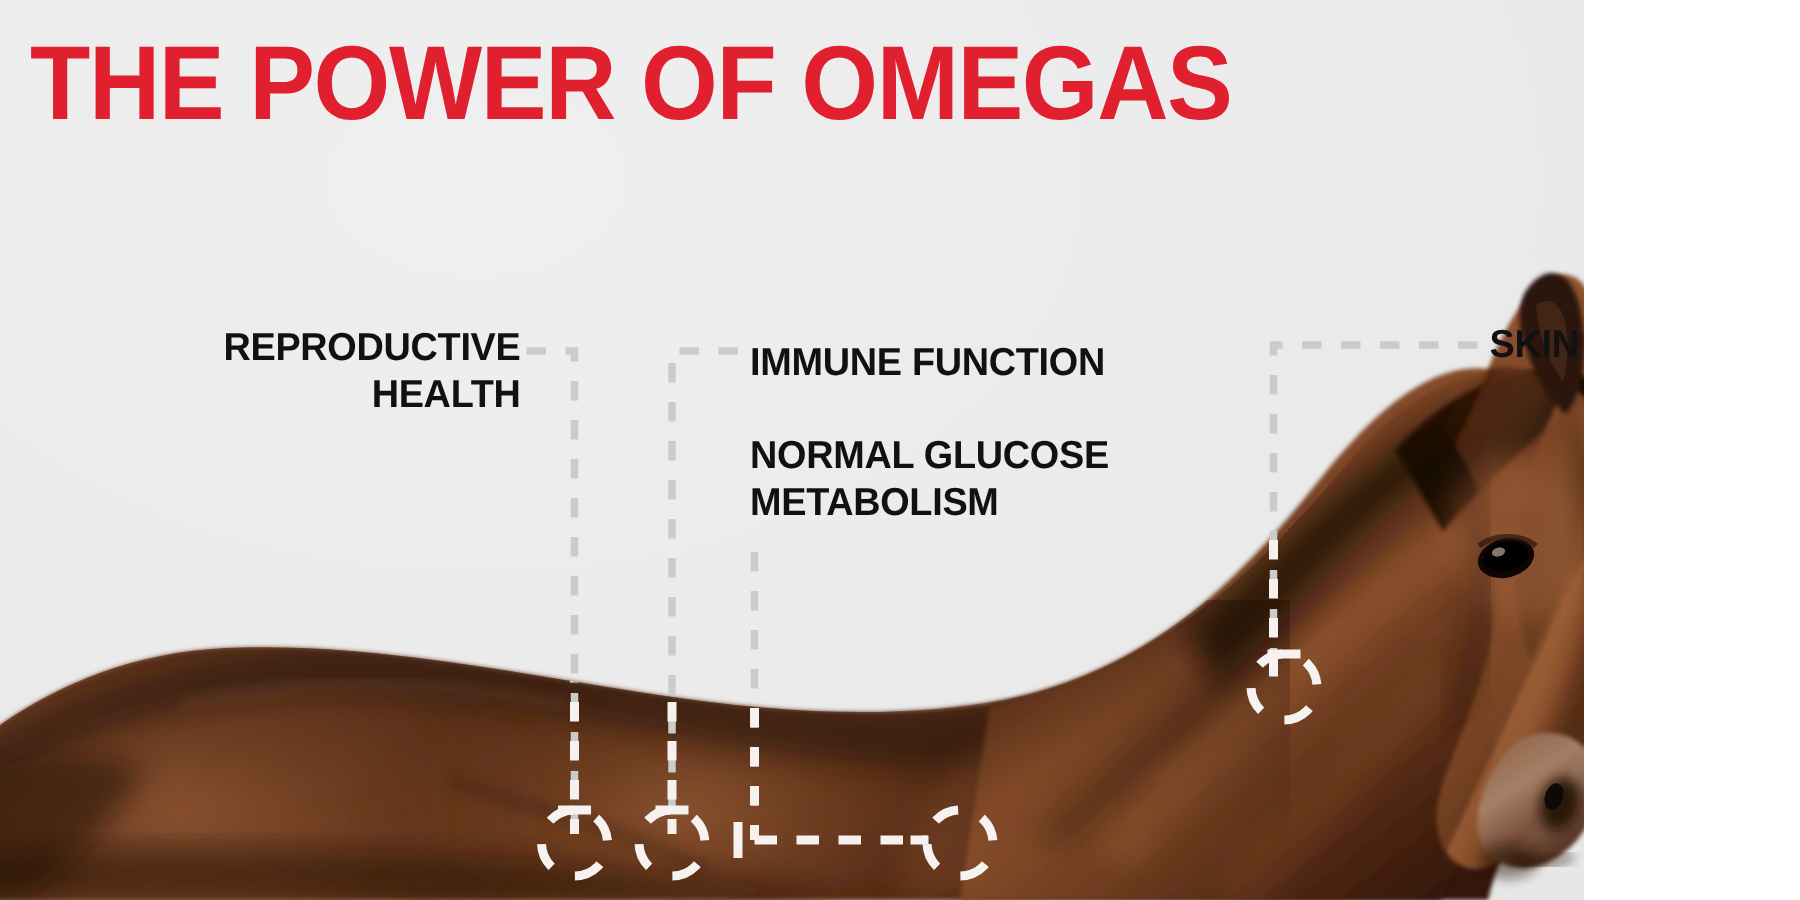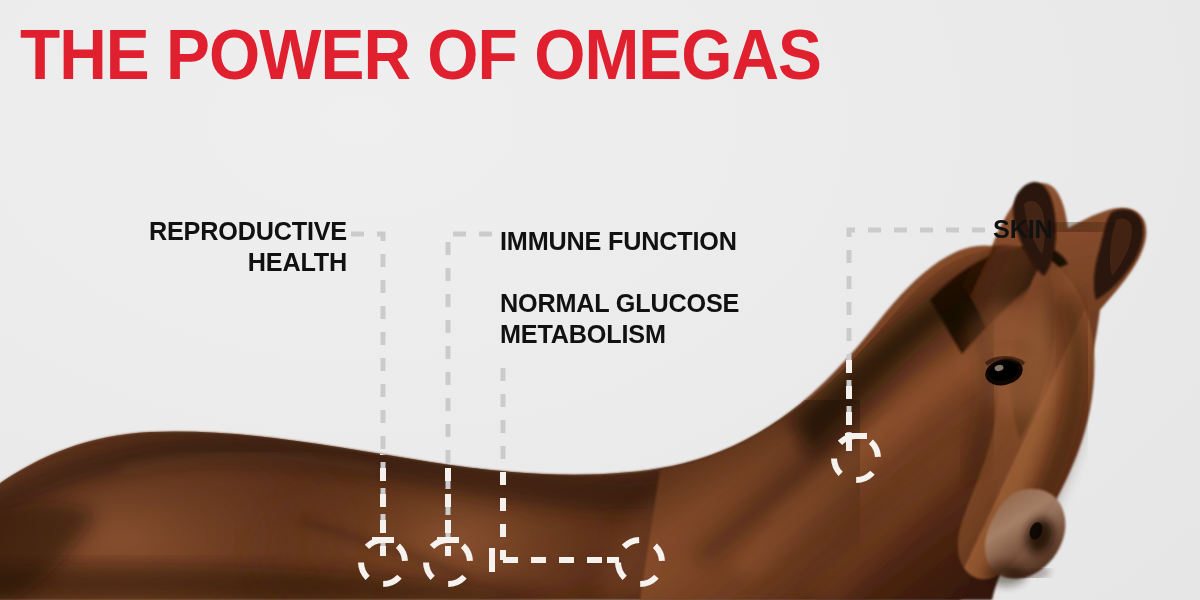--- a/index.html
+++ b/index.html
@@ -3,21 +3,21 @@
 <meta charset="utf-8">
 <title>The Power of Omegas</title>
 <style>
   html, body {
     margin: 0;
     padding: 0;
     background: #ffffff;
   }
   #stage {
     position: relative;
-    width: 1200px;
+    width: 1056px;
     height: 600px;
     overflow: hidden;
     background: #ebebeb;
     font-family: "Liberation Sans", sans-serif;
   }
 
   
   .bg-plate {
     position: absolute;
     inset: 0;

